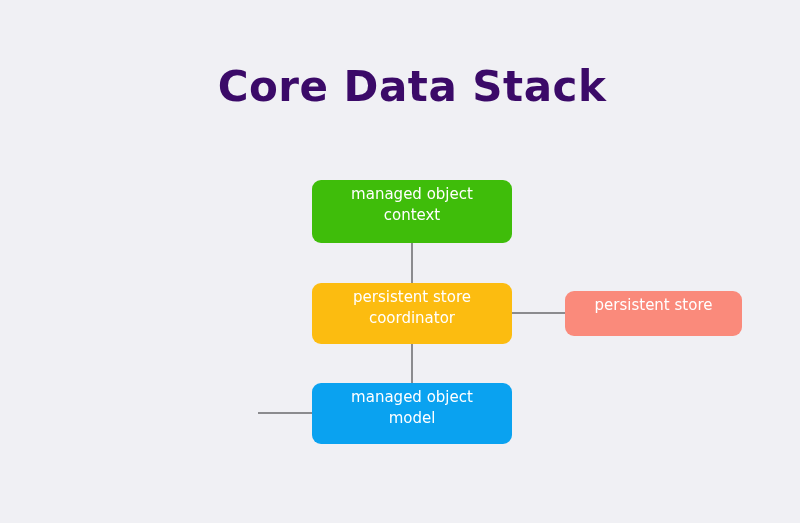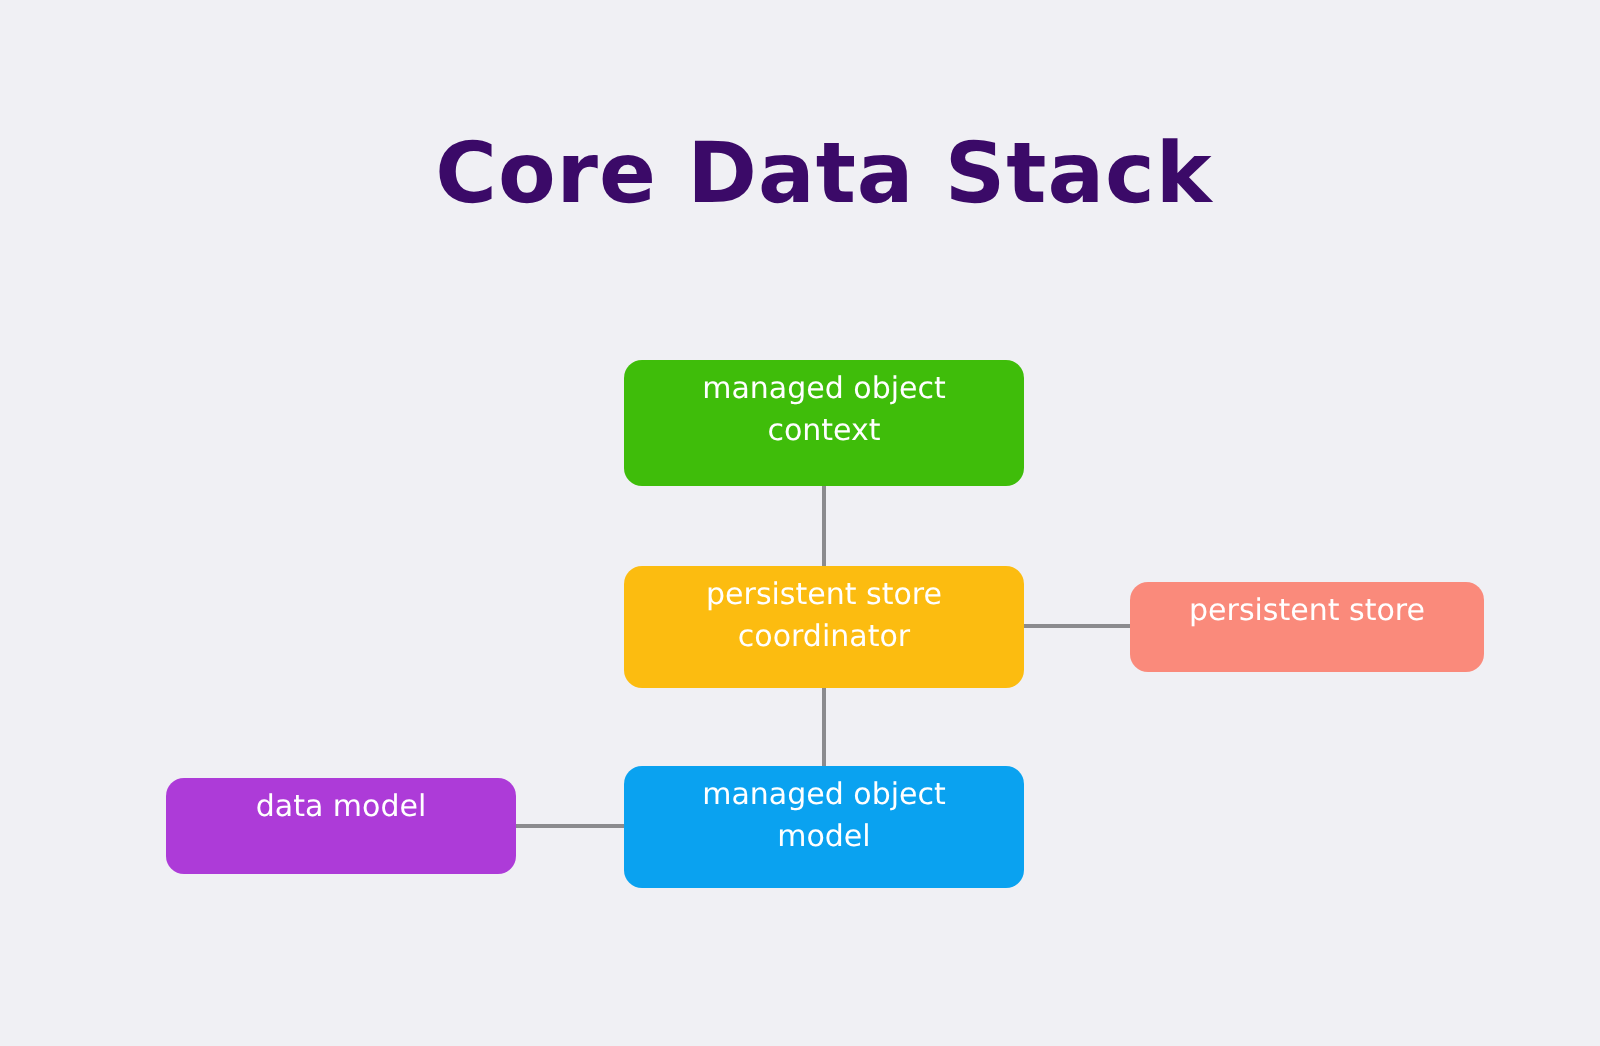--- a/index.html
+++ b/index.html
@@ -82,17 +82,14 @@
 
   <div class="node" style="left:300px; top:383px; width:200px; height:61px; background:#0aa2f0;">
     <span class="node-label">managed object
 model</span>
   </div>
 
   <div class="node" style="left:553px; top:291px; width:177px; height:45px; background:#fa8a7b;">
     <span class="node-label">persistent store</span>
   </div>
 
-  <div class="node" style="left:71px; top:389px; width:175px; height:48px; background:#ad3bd8;">
-    <span class="node-label">data model</span>
-  </div>
 
 </div>
 
 </body></html>

